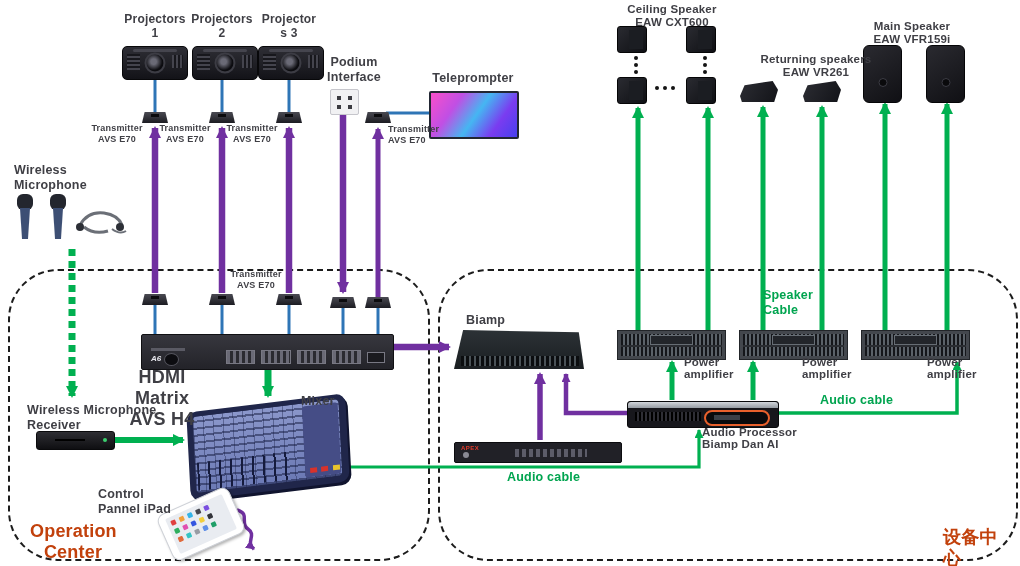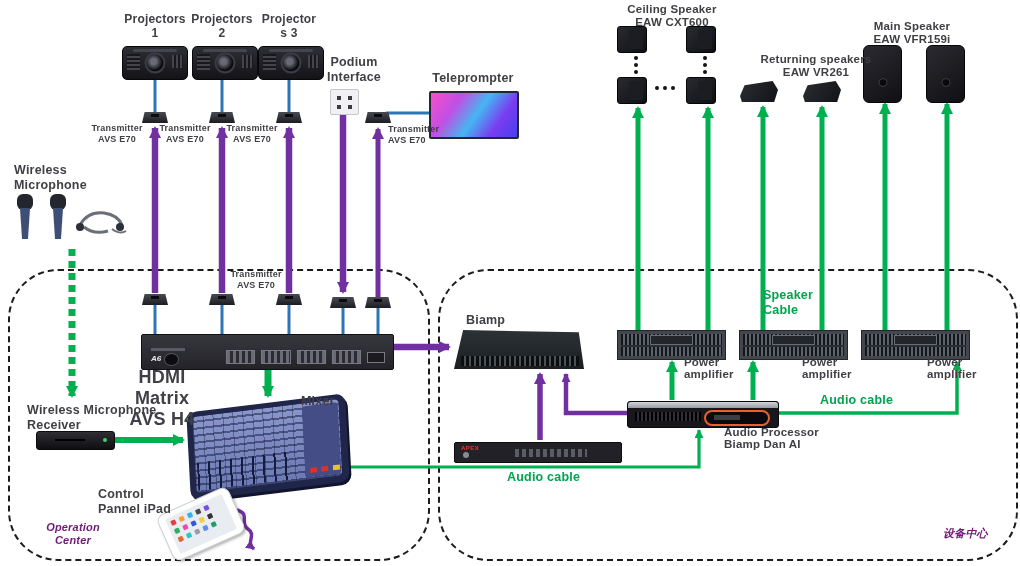--- a/index.html
+++ b/index.html
@@ -7,21 +7,21 @@
          font-family:"Liberation Sans",sans-serif;}
   
   .zone{position:absolute;border:2.5px dashed #1c1c1c;border-radius:50px;background:transparent;}
   
   .lbl{position:absolute;font-weight:700;font-size:11.5px;line-height:1.16;color:#3f3f45;
        white-space:pre-line;text-align:center;letter-spacing:.2px;z-index:6;}
   .lbl.left{text-align:left;}
   .lbl.sm{font-size:9px;line-height:1.25;}
   .lbl.md{font-size:12.5px;}
   .lbl.green{color:#00a44f;font-size:12.5px;}
-  .lbl.red{color:#701a75;font-size:11px;font-style:italic;}
+  .lbl.red{color:#c2410c;font-size:18px;}
   
   .wires{position:absolute;left:0;top:0;z-index:2;pointer-events:none;}
   
   .dev{position:absolute;z-index:4;}
   .dev span,.dev b,.dev i{position:absolute;display:block;}
   .proj{background:linear-gradient(#2e2e35,#131318);border-radius:5px;border:1px solid #08080a;}
   .proj .lens{left:50%;top:50%;transform:translate(-50%,-50%);width:17px;height:17px;border-radius:50%;
         background:radial-gradient(circle at 42% 42%,#6a6a76 0 20%,#0c0c10 62%);border:2px solid #3c3c44;}
   .proj .grl{left:4px;top:7px;width:13px;height:16px;background:repeating-linear-gradient(0deg,#44444d 0 2px,#17171c 2px 4px);}
   .proj .vnt{right:4px;top:8px;width:11px;height:13px;background:repeating-linear-gradient(90deg,#44444d 0 2px,#17171c 2px 4px);}
@@ -352,21 +352,21 @@
 EAW VFR159i</div>
   <div class="lbl green left" style="left:763px;top:274px;width:64px;margin-top:14px;">Speaker
 Cable</div>
 
   <div class="lbl" style="left:110px;top:367px;width:104px;font-size:18px;">HDMI Matrix
 AVS H4</div>
   <div class="lbl md left" style="left:466px;top:313px;width:60px;">Biamp</div>
   <div class="lbl md left" style="left:301px;top:394px;width:48px;">Mixer</div>
   <div class="lbl md left" style="left:27px;top:403px;width:145px;">Wireless Microphone
 Receiver</div>
-  <div class="lbl left" style="left:724px;top:426px;width:110px;line-height:1.05;">Audio Processor
+  <div class="lbl left" style="left:702px;top:426px;width:110px;line-height:1.05;">Audio Processor
 Biamp Dan AI</div>
 
   <div class="lbl left" style="left:684px;top:357px;width:62px;line-height:1.02;">Power
 amplifier</div>
   <div class="lbl left" style="left:802px;top:357px;width:62px;line-height:1.02;">Power
 amplifier</div>
   <div class="lbl left" style="left:927px;top:357px;width:62px;line-height:1.02;">Power
 amplifier</div>
 
   <div class="lbl green left" style="left:507px;top:470px;width:85px;">Audio cable</div>

